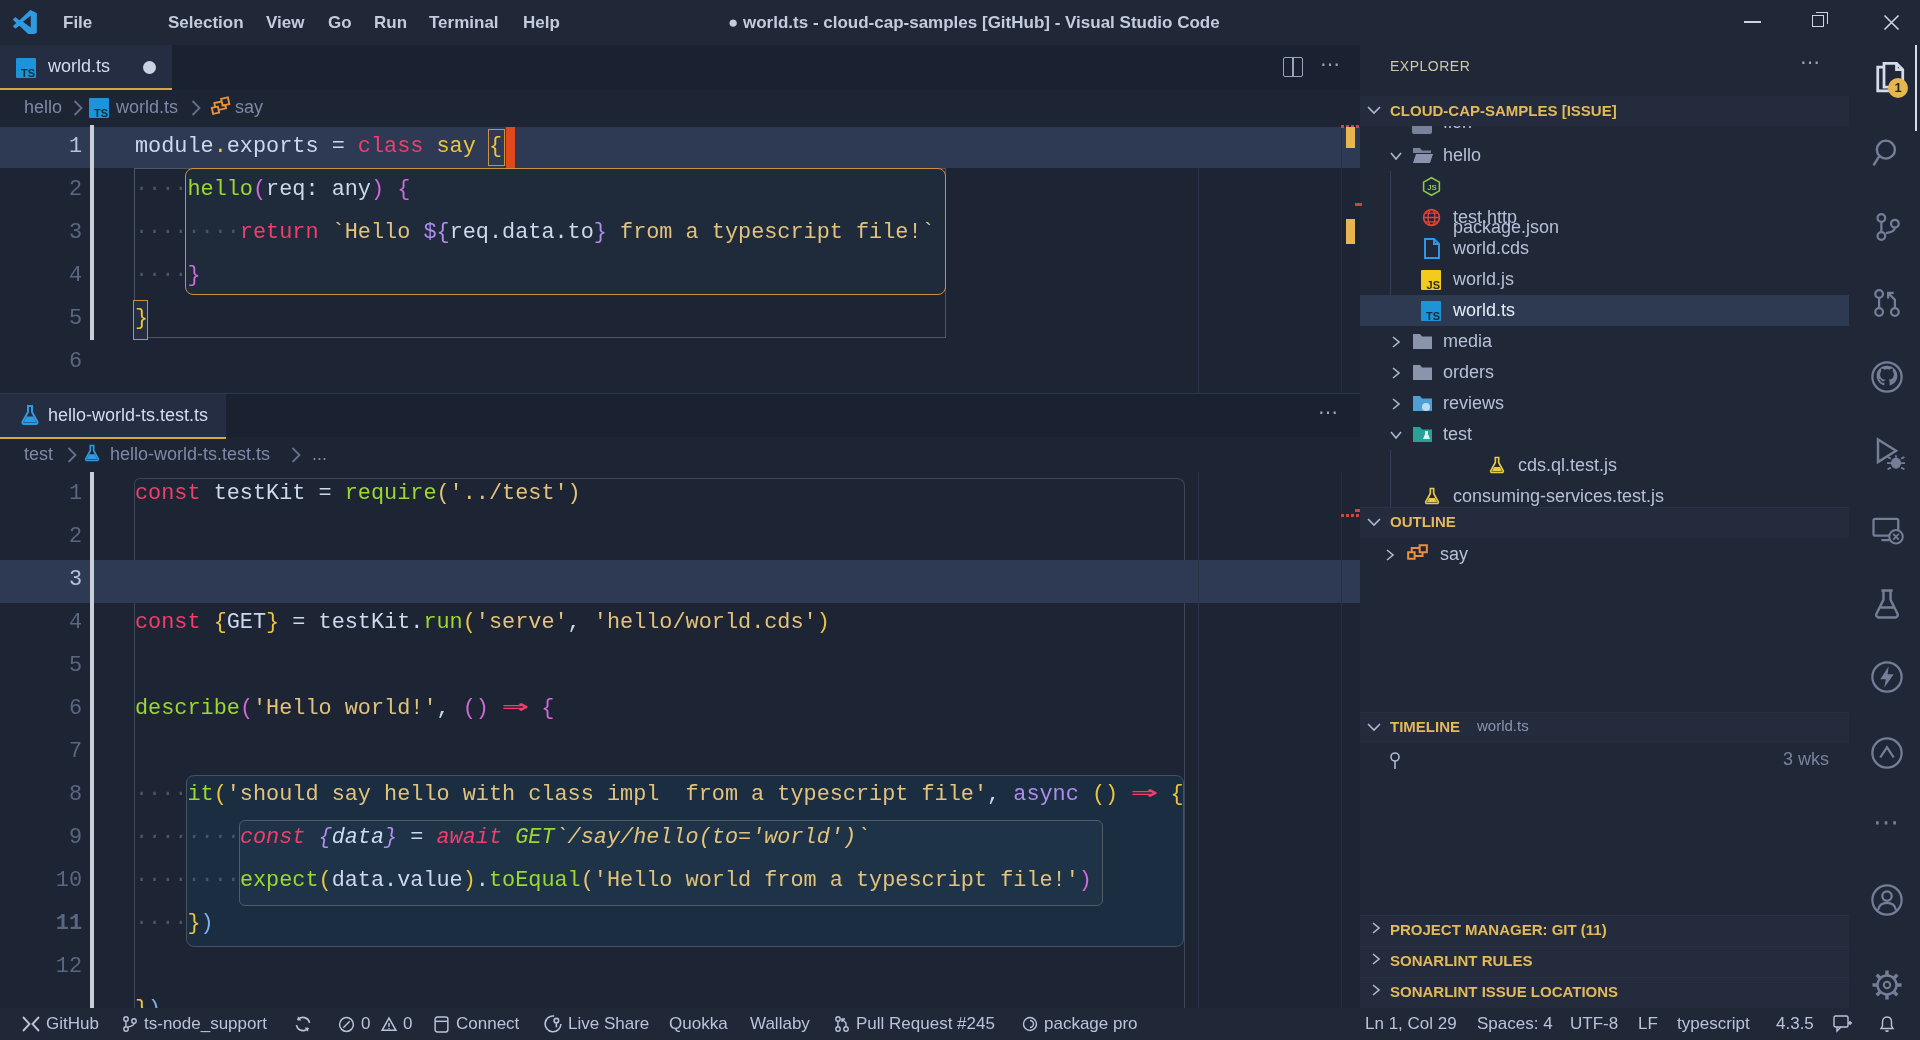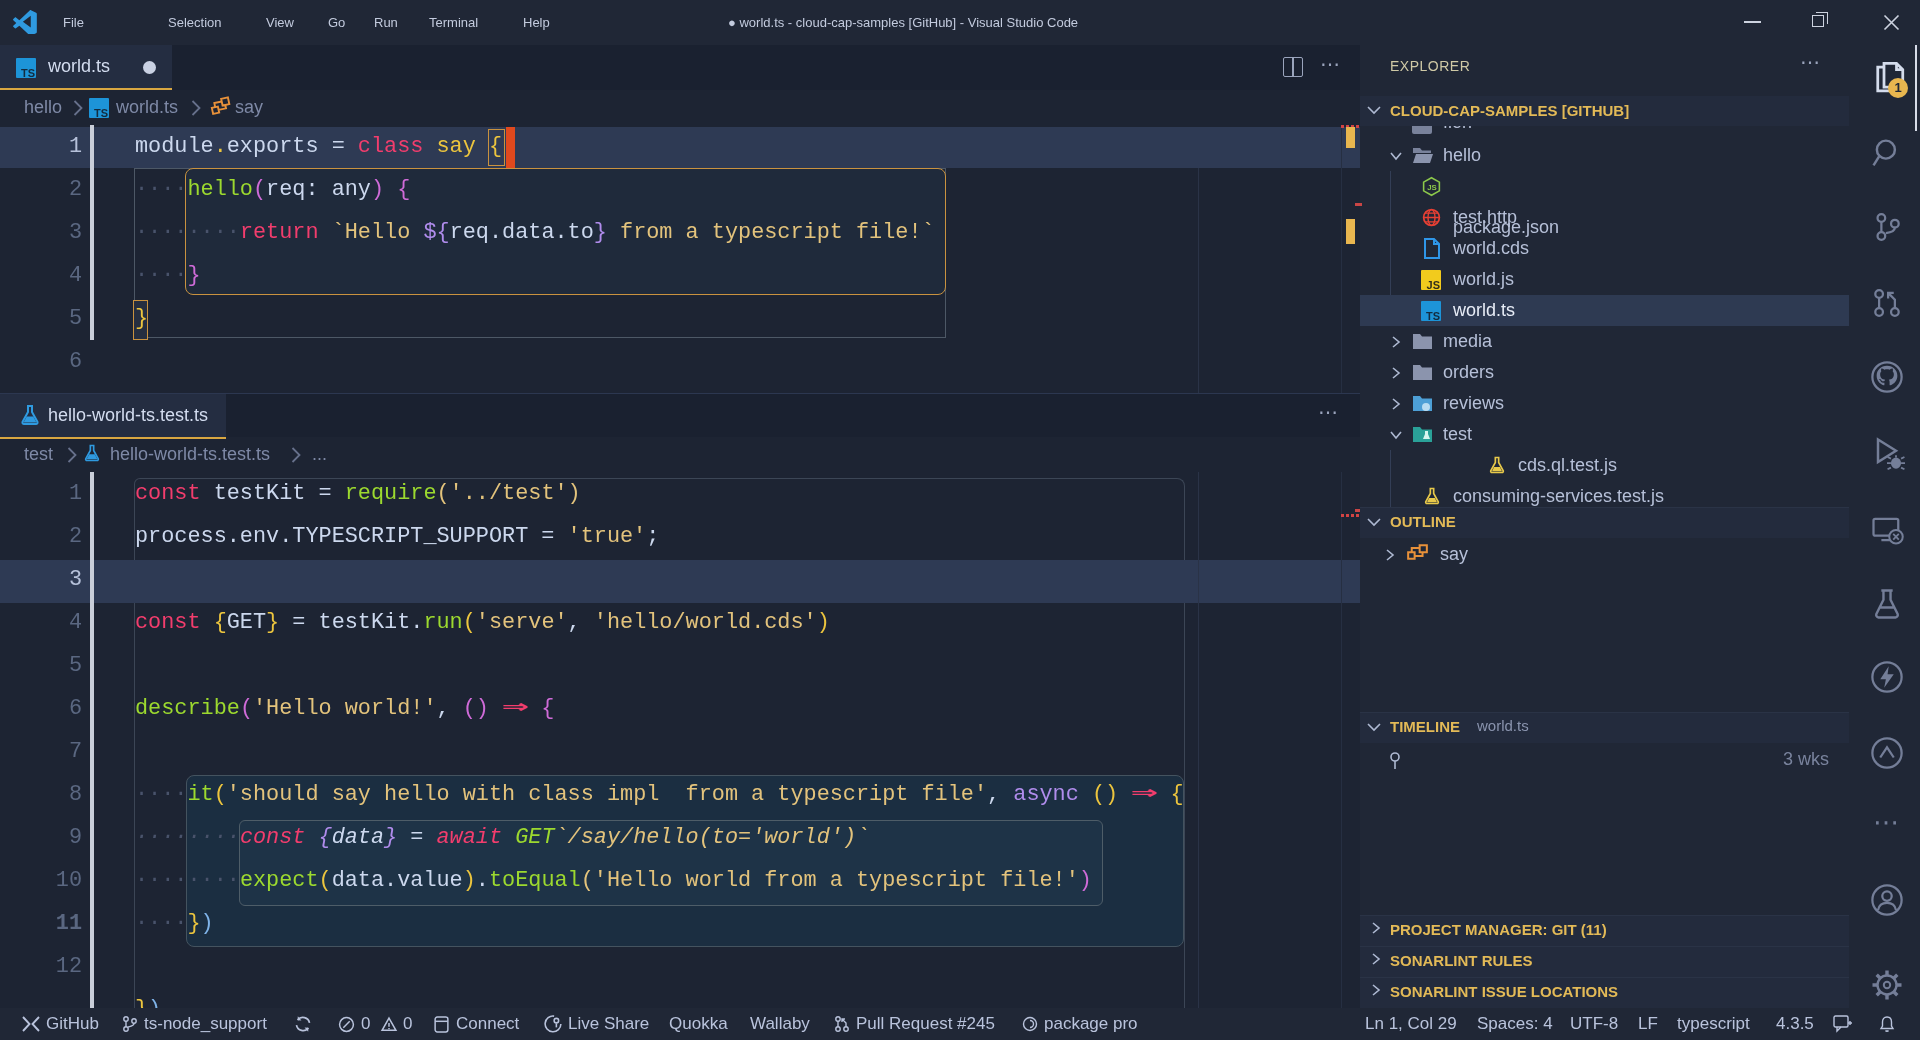--- a/index.html
+++ b/index.html
@@ -10,21 +10,21 @@
   
   .kw { color:#f23d6d; }
   .str { color:#e3c37c; }
   .fn { color:#9cd92f; }
   .vio { color:#b08cec; }
   .mag { color:#cf6bd8; }
   .txt { color:#ccd8ee; }
   .gold { color:#ecc53e; }
 
   .titlebar { left:0; top:0; width:1920px; height:45px; background:#202736; }
-  .menu { color:#c3cbde; font-size:13px; line-height:45px; }
+  .menu { color:#c3cbde; font-size:17px; line-height:45px;font-weight:bold; }
   .tabsTop { left:0; top:45px; width:1360px; height:45px; background:#1a2130; }
   .tab { height:45px; background:#242d41; border-bottom:2px solid #d9a741; color:#d3dcef; font-size:17px; }
   .crumb { color:#7e89a6; font-size:18px; }
   .gutter { color:#5a6781; font-family:"Liberation Mono", monospace; font-size:21.85px; line-height:43px; text-align:right; width:42px; }
   .whitebar { width:4px; background:#c9ced9; }
   .statusbar { left:0; top:1008px; width:1920px; height:32px; background:#202736; color:#b9c3dc; font-size:17px; }
   .statusbar .item { line-height:32px; }
   .sidebar { left:1360px; top:45px; width:495px; height:963px; background:#202736; color:#aeb9d2; }
   .activity { left:1855px; top:45px; width:65px; height:963px; background:#202736; }
   .sechdr { font-weight:bold; color:#e3ba57; font-size:15px; }
@@ -163,40 +163,39 @@
   <div class="abs gutter" style="left:40px;top:258px;">7</div>
   <div class="abs gutter" style="left:40px;top:301px;">8</div>
   <div class="abs gutter" style="left:40px;top:344px;">9</div>
   <div class="abs gutter" style="left:27px;top:387px;width:55px;">10</div>
   <div class="abs gutter" style="left:27px;top:430px;width:55px;font-weight:bold;">11</div>
   <div class="abs gutter" style="left:27px;top:473px;width:55px;">12</div>
 
   <div class="abs whitebar" style="left:90px;top:0;height:536px;"></div>
 
   <div class="abs mono" style="left:135px;top:0;"><span class="kw">const</span><span class="txt"> testKit = </span><span class="fn">require</span><span class="str">('../test')</span></div>
-  <div class="abs mono" style="left:135px;top:43px;"><span class="txt">process.env.TYPESCRIPT_SUPPORT = </span><span class="str">'true'</span><span class="txt">;</span></div>
   <div class="abs mono" style="left:135px;top:129px;"><span class="kw">const</span><span class="txt"> </span><span class="gold">{</span><span class="txt">GET</span><span class="gold">}</span><span class="txt"> = testKit.</span><span class="fn">run</span><span class="gold">(</span><span class="str">'serve'</span><span class="txt">, </span><span class="str">'hello/world.cds'</span><span class="gold">)</span></div>
   <div class="abs mono" style="left:135px;top:215px;"><span class="fn">describe</span><span class="mag">(</span><span class="str">'Hello world!'</span><span class="txt">, </span><span class="mag">()</span><span class="txt"> </span><span class="kw arr">⇒</span><span class="txt"> </span><span class="mag">{</span></div>
   <div class="abs mono" style="left:135px;top:301px;"><span style="color:#49536b">····</span><span class="fn">it</span><span class="gold">(</span><span class="str">'should say hello with class impl  from a typescript file'</span><span class="txt">, </span><span class="vio">async</span><span class="txt"> </span><span class="gold">()</span><span class="txt"> </span><span class="kw arr">⇒</span><span class="txt"> </span><span class="gold">{</span></div>
   <div class="abs mono" style="left:135px;top:344px;font-style:italic;"><span style="color:#49536b">········</span><span class="kw">const</span><span class="txt"> </span><span class="vio">{</span><span class="txt">data</span><span class="vio">}</span><span class="txt"> = </span><span class="kw">await</span><span class="txt"> </span><span class="fn">GET</span><span class="str">`/say/hello(to='world')`</span></div>
   <div class="abs mono" style="left:135px;top:387px;"><span style="color:#49536b">········</span><span class="fn">expect</span><span class="gold">(</span><span class="txt">data.value</span><span class="gold">)</span><span class="txt">.</span><span class="fn">toEqual</span><span class="str">(</span><span class="str">'Hello world from a typescript file!'</span><span class="mag">)</span></div>
   <div class="abs mono" style="left:135px;top:430px;"><span style="color:#49536b">····</span><span class="gold">}</span><span style="color:#7fb3e8">)</span></div>
   <div class="abs mono" style="left:135px;top:516px;"><span class="gold">}</span><span style="color:#7fb3e8">)</span></div>
   <div class="abs" style="left:1198px;top:0;width:1px;height:536px;background:#2a3347;"></div>
 
   <div class="abs" style="left:1341px;top:0;width:1px;height:536px;background:#262f42;"></div>
   <div class="abs" style="left:1341px;top:42px;width:19px;height:3px;background:repeating-linear-gradient(90deg,#d24343 0 3px,transparent 3px 5px);"></div>
 </div>
 
 <div class="abs sidebar" id="sidebar"></div>
 <div class="abs" style="left:1390px;top:58px;color:#cfc9a6;font-size:14px;letter-spacing:0.5px;">EXPLORER</div>
 <div class="abs" style="left:1800px;top:50px;color:#9aa4bc;font-size:20px;letter-spacing:1px;">⋯</div>
 
 <div class="abs" style="left:1360px;top:96px;width:489px;height:30px;background:#232b3d;"></div>
-<div class="abs sechdr" style="left:1390px;top:102px;">CLOUD-CAP-SAMPLES [GITHUB]</div>
+<div class="abs sechdr" style="left:1390px;top:102px;">CLOUD-CAP-SAMPLES [ISSUE]</div>
 <div class="abs" style="left:1366px;top:102px;width:16px;height:16px;">
     <svg width="16" height="16">
       <path d="M2 5 L8 11 L14 5" stroke="#aeb9d2" stroke-width="1.6" fill="none"></path>
     </svg>
   </div>
 <div id="tree">
   <div class="abs" style="left:1390px;top:171px;width:1px;height:155px;background:#333e56;"></div>
   <div class="abs" style="left:1390px;top:450px;width:1px;height:57px;background:#333e56;"></div>
 
   <div class="abs" style="left:1360px;top:126px;width:489px;height:14px;overflow:hidden;">

